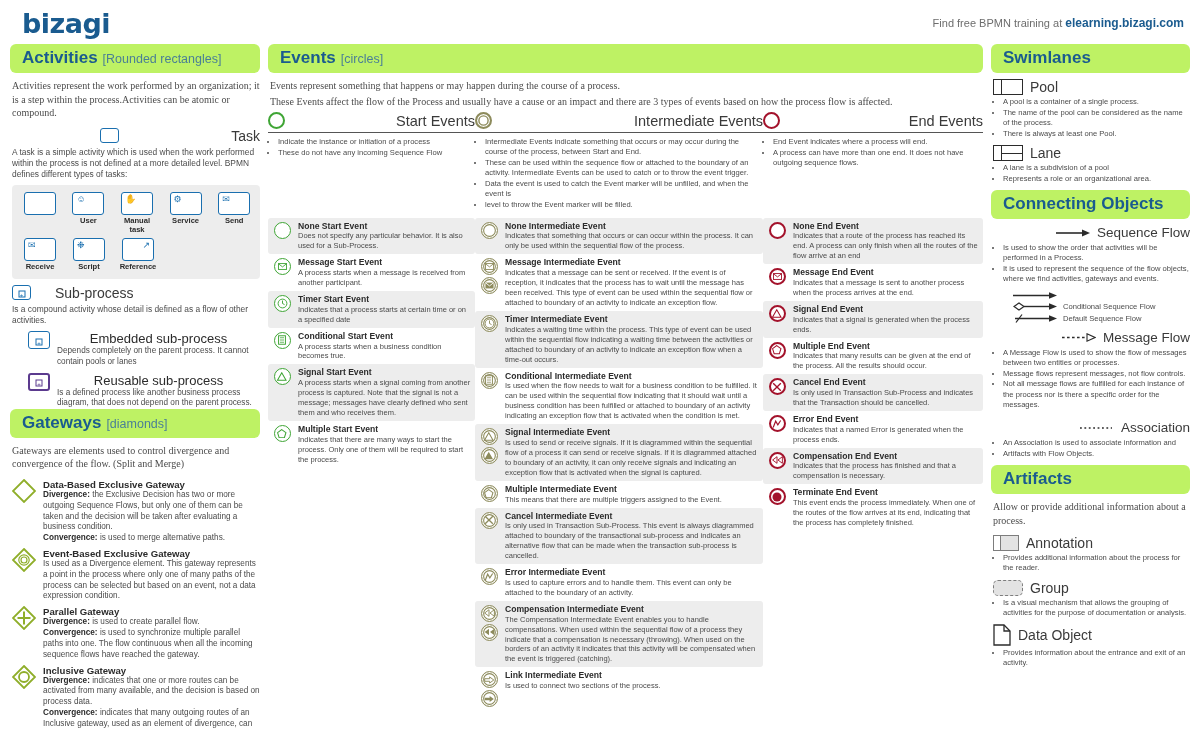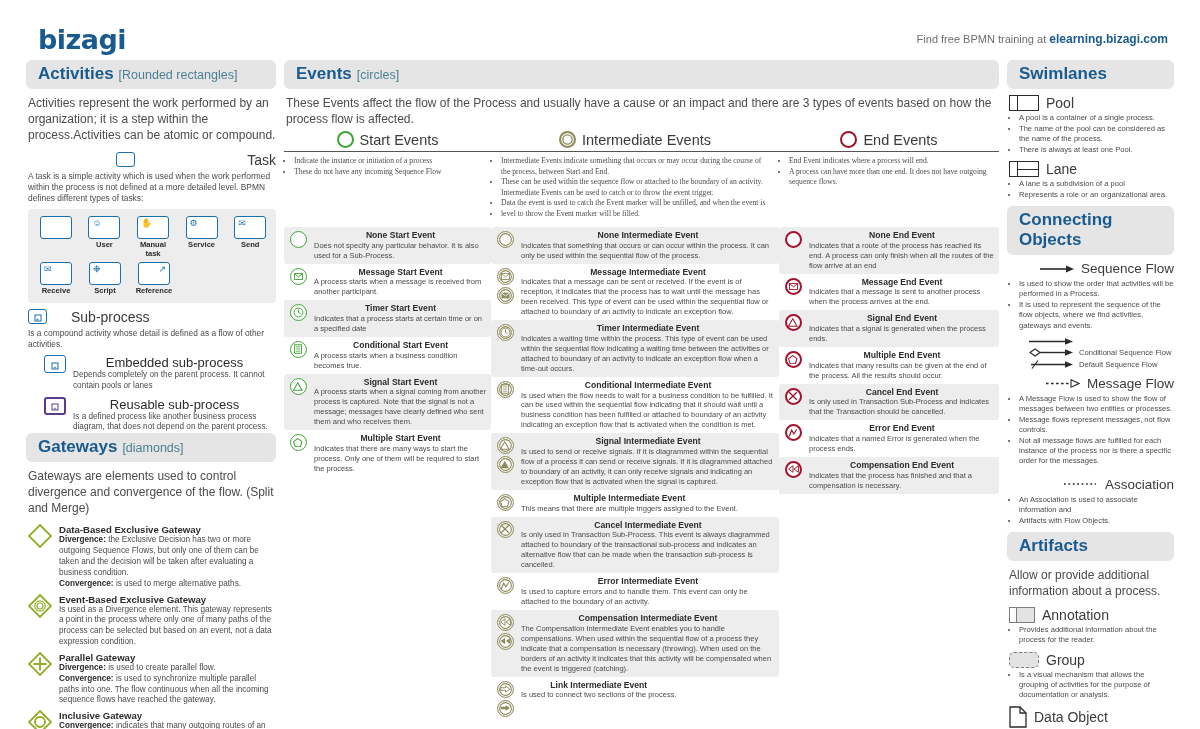--- a/index.html
+++ b/index.html
@@ -4,21 +4,21 @@
 <style>
   * { box-sizing: border-box; }
   html, body { margin:0; padding:0; }
   body {
     width:1200px; height:729px;
     background:#ffffff;
     font-family:"Liberation Sans", sans-serif;
     color:#4b4b4b;
     overflow:hidden;
   }
-  .page { position:relative; width:1200px; height:603px; padding:16px;border-radius:14px; }
+  .page { position:relative; width:1200px; height:603px; padding:0;border-radius:14px; }
 
   
   .header { height:44px; position:relative; }
   .logo {
     position:absolute; left:22px; top:8px;
     font-family:"DejaVu Sans", sans-serif;
     font-size:27px; font-weight:bold; color:#1a5b8f;
     letter-spacing:-0.5px;
   }
   .training {
@@ -28,30 +28,30 @@
   .training b { color:#1a5b8f; font-size:12px; }
 
   
   .cols { display:flex; gap:0; padding:0 10px; }
   .col-left  { width:250px; }
   .col-mid   { width:715px; margin-left:8px; }
   .col-right { width:210px; margin-left:8px; }
 
   
   .banner {
-    background:#e5e5e5; border-radius:6px;
+    background:#bef264; border-radius:6px;
     padding:4px 12px 5px 12px; margin-bottom:6px;
   }
   .banner h2 {
     margin:0; font-size:17px; font-weight:bold; color:#1a5b8f;
     display:inline;
   }
   .banner .sub { font-size:12.5px; color:#4a7f96; margin-left:5px; }
 
-  .intro { font-size:12px; line-height:1.35; color:#4b4b4b; margin:0 0 8px 2px; }
+  .intro { font-size:10px; line-height:1.35; color:#4b4b4b; margin:0 0 8px 2px;font-family:Liberation Serif, serif; }
 
   
   .item-head { display:flex; align-items:center; gap:24px; margin:4px 0 3px 2px; }
   .item-head .t { font-size:14px; color:#3a3a3a; }
   .desc { font-size:8.4px; line-height:1.35; margin:0 0 4px 2px; color:#4b4b4b; }
 
   .tasks-box { background:#ededed; border-radius:4px; padding:7px 6px 4px 8px; margin:3px 0 6px 2px; }
   .task-row { display:flex; gap:9px; margin-bottom:4px; }
   .task-cell { width:40px; text-align:center; }
   .task-cell .lbl { font-size:7.6px; font-weight:bold; color:#2b2b2b; margin-top:1px; }
@@ -76,41 +76,41 @@
   
   .gw-row { display:flex; gap:7px; margin:4px 0 0 2px; }
   .gw-row .txt { flex:1; }
   .gw-row .h { font-size:9.6px; font-weight:bold; color:#2b2b2b; }
   .gw-row .d { font-size:8.2px; line-height:1.32; color:#4b4b4b; }
   .gw-row .d b { color:#2b2b2b; }
   .gw { width:24px; height:24px; flex:none; position:relative; }
 
   
   .ev-head-row { display:flex; margin:4px 0 0 0; }
-  .ev-head { flex:1; text-align:center; display:flex; align-items:center; justify-content:center; gap:6px; }
+  .ev-head { flex:1; text-align:center; display:flex; align-items:center; justify-content:space-between; gap:6px; }
   .ev-head .t { font-size:14.5px; color:#3a3a3a; }
   .ev-head .ring { width:17px; height:17px; border-radius:50%; border:2px solid #3fa535; }
   .ev-head .ring.inter { border-color:#8d8b5c; border-width:2px; box-shadow:inset 0 0 0 1.2px #fff, inset 0 0 0 2.6px #8d8b5c; }
   .ev-head .ring.end { border-color:#a3122b; border-width:2.6px; }
 
   .ev-bullets-row { display:flex; border-top:1.2px solid #555; padding-top:4px; margin-top:3px; }
   .ev-bul { font-size:7.6px; line-height:1.35; padding-right:8px; }
   .ev-bul ul { margin:0; padding-left:10px; }
-  .ev-bul li { margin:0 0 0.5px 0;font-family:Liberation Serif, serif; }
+  .ev-bul li { margin:0 0 0.5px 0; }
 
   .ev-grid { display:flex; margin-top:7px; }
   .ev-col { position:relative; }
   .ev-col.start { width:207px; }
   .ev-col.inter { width:288px; }
   .ev-col.end   { width:220px; }
 
   .ev-item { display:flex; gap:5px; padding:3px 4px 3px 3px; border-radius:3px; }
   .ev-item.shade { background:#ededed; }
   .ev-item .icons { width:22px; flex:none; display:flex; flex-direction:column; gap:2px; align-items:center; padding-top:1px; }
-  .ev-item .txt .h { font-size:8.6px; font-weight:bold; color:#2b2b2b; line-height:1.25;text-align:center; }
+  .ev-item .txt .h { font-size:8.6px; font-weight:bold; color:#2b2b2b; line-height:1.25; }
   .ev-item .txt .d { font-size:7.5px; line-height:1.33; color:#4b4b4b; }
 
   .circ { width:17px; height:17px; border-radius:50%; position:relative; flex:none;
           display:flex; align-items:center; justify-content:center; background:#fff; }
   .circ.start { border:1.8px solid #3fa535; }
   .circ.inter { border:1.5px solid #8d8b5c; box-shadow:inset 0 0 0 1.1px #fff, inset 0 0 0 2.2px #8d8b5c; }
   .circ.end   { border:2.4px solid #a3122b; }
   .circ.term::after { content:""; position:absolute; left:50%; top:50%; transform:translate(-50%,-50%);
                       width:9px; height:9px; border-radius:50%; background:#a3122b; }
 
@@ -286,20 +286,21 @@
               <div class="d"><b>Convergence:</b> is used to synchronize multiple parallel paths into one. The flow continuous when all the incoming sequence flows have reached the gateway.</div>
             </div>
           </div>
           <div class="gw-row">
             <svg class="gw" viewBox="0 0 24 24">
               <polygon points="12,1 23,12 12,23 1,12" fill="#fff" stroke="#8fae2a" stroke-width="1.8"></polygon>
               <circle cx="12" cy="12" r="5" fill="none" stroke="#8fae2a" stroke-width="1.8"></circle>
             </svg>
             <div class="txt">
               <div class="h">Inclusive Gateway</div>
+              <div class="d"><b>Divergence:</b> indicates that one or more routes can be activated from many available, and the decision is based on process data.</div>
               <div class="d"><b>Convergence:</b> indicates that many outgoing routes of an Inclusive gateway, used as an element of divergence, can be synchronized into just one.</div>
             </div>
           </div>
           <div class="gw-row">
             <svg class="gw" viewBox="0 0 24 24">
               <polygon points="12,1 23,12 12,23 1,12" fill="#fff" stroke="#8fae2a" stroke-width="1.8"></polygon>
               <line x1="12" y1="5" x2="12" y2="19" stroke="#8fae2a" stroke-width="1.7"></line>
               <line x1="5" y1="12" x2="19" y2="12" stroke="#8fae2a" stroke-width="1.7"></line>
               <line x1="7.2" y1="7.2" x2="16.8" y2="16.8" stroke="#8fae2a" stroke-width="1.7"></line>
               <line x1="16.8" y1="7.2" x2="7.2" y2="16.8" stroke="#8fae2a" stroke-width="1.7"></line>
@@ -308,20 +309,21 @@
               <div class="h">Complex Gateway</div>
             </div>
           </div>
         </div>
     </div>
 
     <div class="col-mid">
       <div class="banner">
         <h2>Events</h2><span class="sub">[circles]</span>
       </div>
+      <p class="intro" style="margin-bottom:2px;">Events represent something that happens or may happen during the course of a process.</p>
       <p class="intro" style="margin-top:0;margin-bottom:4px;">These Events affect the flow of the Process and usually have a cause or an impact and there are 3 types of events based on how the process flow is affected.</p>
 
       <div class="ev-head-row">
         <div class="ev-head" style="flex:0 0 207px;">
           <span class="ring"></span>
           <span class="t">Start Events</span>
         </div>
         <div class="ev-head" style="flex:0 0 288px;">
           <span class="ring inter"></span>
           <span class="t">Intermediate Events</span>
@@ -678,20 +680,29 @@
                 <span class="circ end">
                   <svg viewBox="0 0 14 10" width="11" height="8">
                     <polygon points="6.4,0.8 6.4,9.2 0.8,5" fill="none" stroke="#a3122b" stroke-width="1.2"></polygon>
                     <polygon points="13.2,0.8 13.2,9.2 7.6,5" fill="none" stroke="#a3122b" stroke-width="1.2"></polygon>
                   </svg>
                 </span>
               </div>
               <div class="txt">
                 <div class="h">Compensation End Event</div>
                 <div class="d">Indicates that the process has finished and that a compensation is necessary.</div>
+              </div>
+            </div>
+            <div class="ev-item">
+              <div class="icons">
+                <span class="circ end term"></span>
+              </div>
+              <div class="txt">
+                <div class="h">Terminate End Event</div>
+                <div class="d">This event ends the process immediately. When one of the routes of the flow arrives at its end, indicating that the process has completely finished.</div>
               </div>
             </div>
           </div>
       </div>
     </div>
 
     <div class="col-right">
 
       <div class="banner">
         <h2>Swimlanes</h2>

